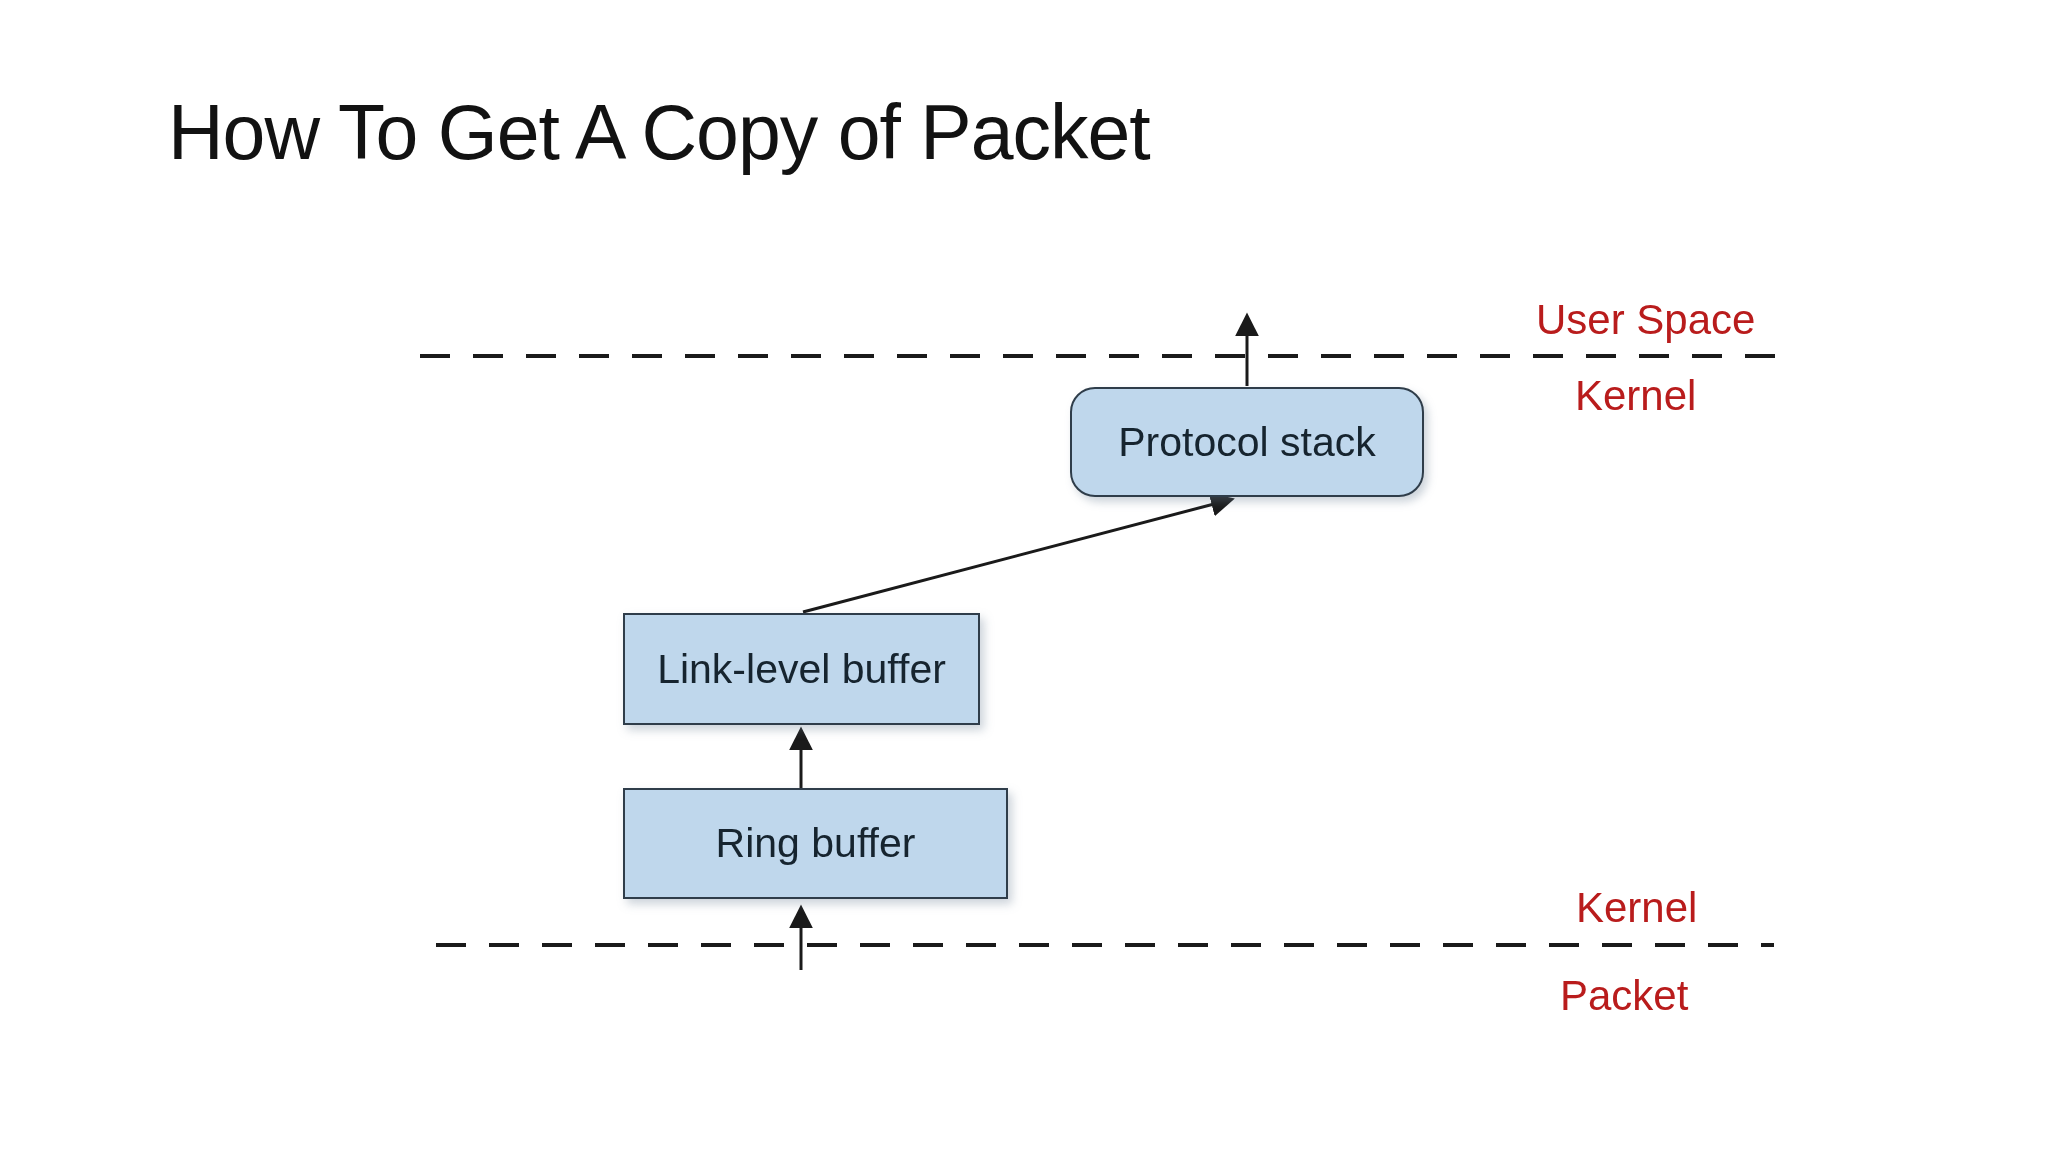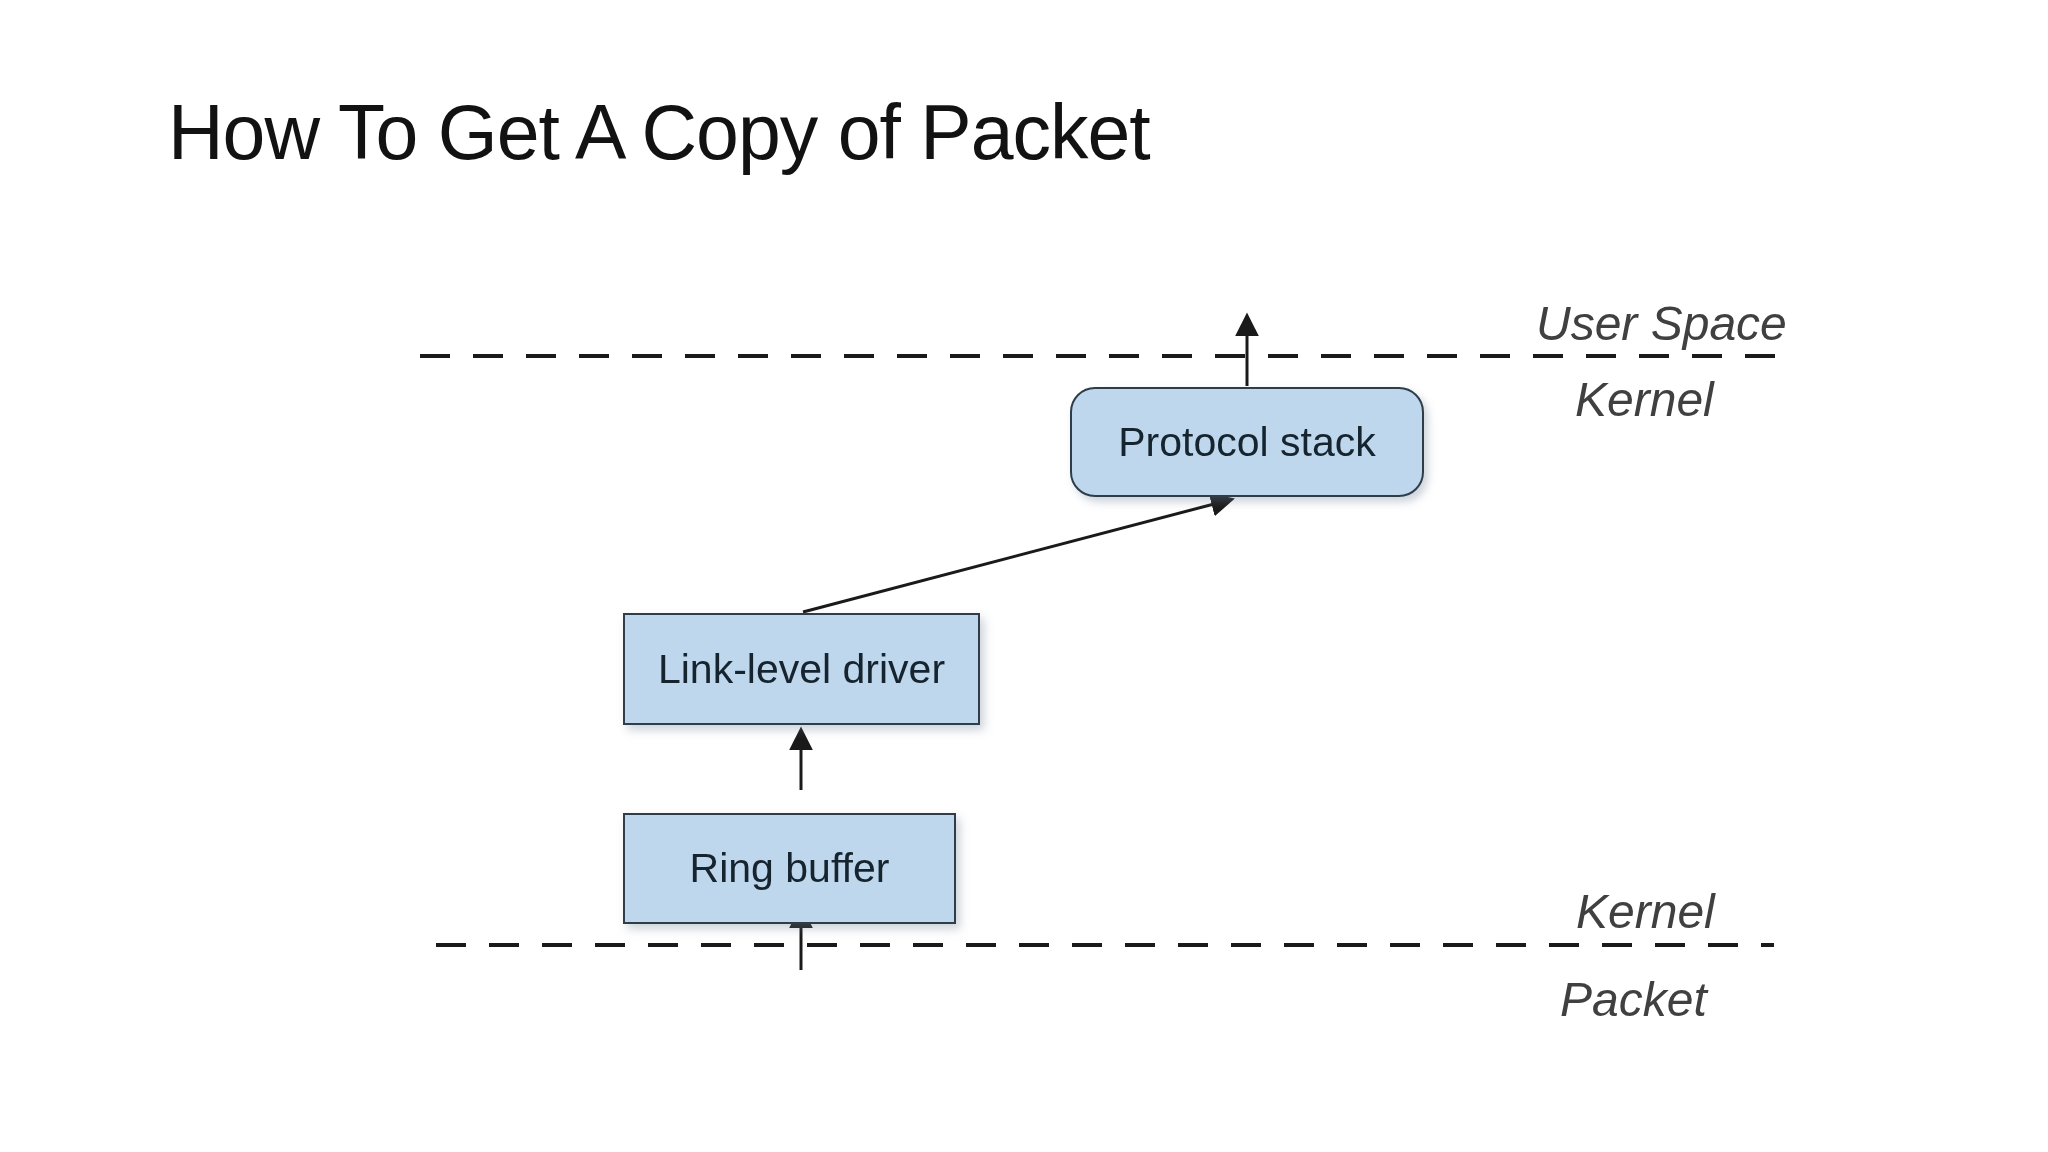--- a/index.html
+++ b/index.html
@@ -58,27 +58,26 @@
     box-shadow: 4px 5px 9px rgba(110, 130, 150, 0.35);
     box-sizing: border-box;
   }
   .node-box span {
     font-size: 41px;
     color: var(--box-text, #16242f);
     white-space: nowrap;
   }
   .box-protocol-stack { left: 1022px; top: 387px; width: 354px; height: 110px; border-radius: 25px; }
   .box-link-level-driver { left: 575px; top: 613px; width: 357px; height: 112px; }
-  .box-ring-buffer { left: 575px; top: 813px; width: 333px; height: 111px; }
+  .box-ring-buffer { left: 575px; top: 788px; width: 385px; height: 111px; }
   .zone-label {
     position: absolute;
-    font-size: 48px;
-    color: #404040;
+    font-size: 42px;
+    color: #b91c1c;
     white-space: nowrap;
-    font-style: italic;
   }
   .label-user-space { left: 1488px; top: 296px; }
   .label-kernel-top { left: 1527px; top: 372px; }
   .label-kernel-bottom { left: 1528px; top: 884px; }
   .label-network { left: 1512px; top: 972px; }
 </style>
 </head>
 <body>
 
 <div class="slide">
@@ -103,21 +102,21 @@
     <line class="flow-line" x1="753" y1="790" x2="753" y2="748" marker-end="url(#arrow)"></line>
 
     <line class="flow-line" x1="753" y1="970" x2="753" y2="926" marker-end="url(#arrow)"></line>
   </svg>
 
   <div class="node-box box-protocol-stack">
     <span>Protocol stack</span>
   </div>
 
   <div class="node-box box-link-level-driver">
-    <span>Link-level driver</span>
+    <span>Link-level buffer</span>
   </div>
 
   <div class="node-box box-ring-buffer">
     <span>Ring buffer</span>
   </div>
 
   <div class="zone-label label-user-space">User Space</div>
 
   <div class="zone-label label-kernel-top">Kernel</div>
 

